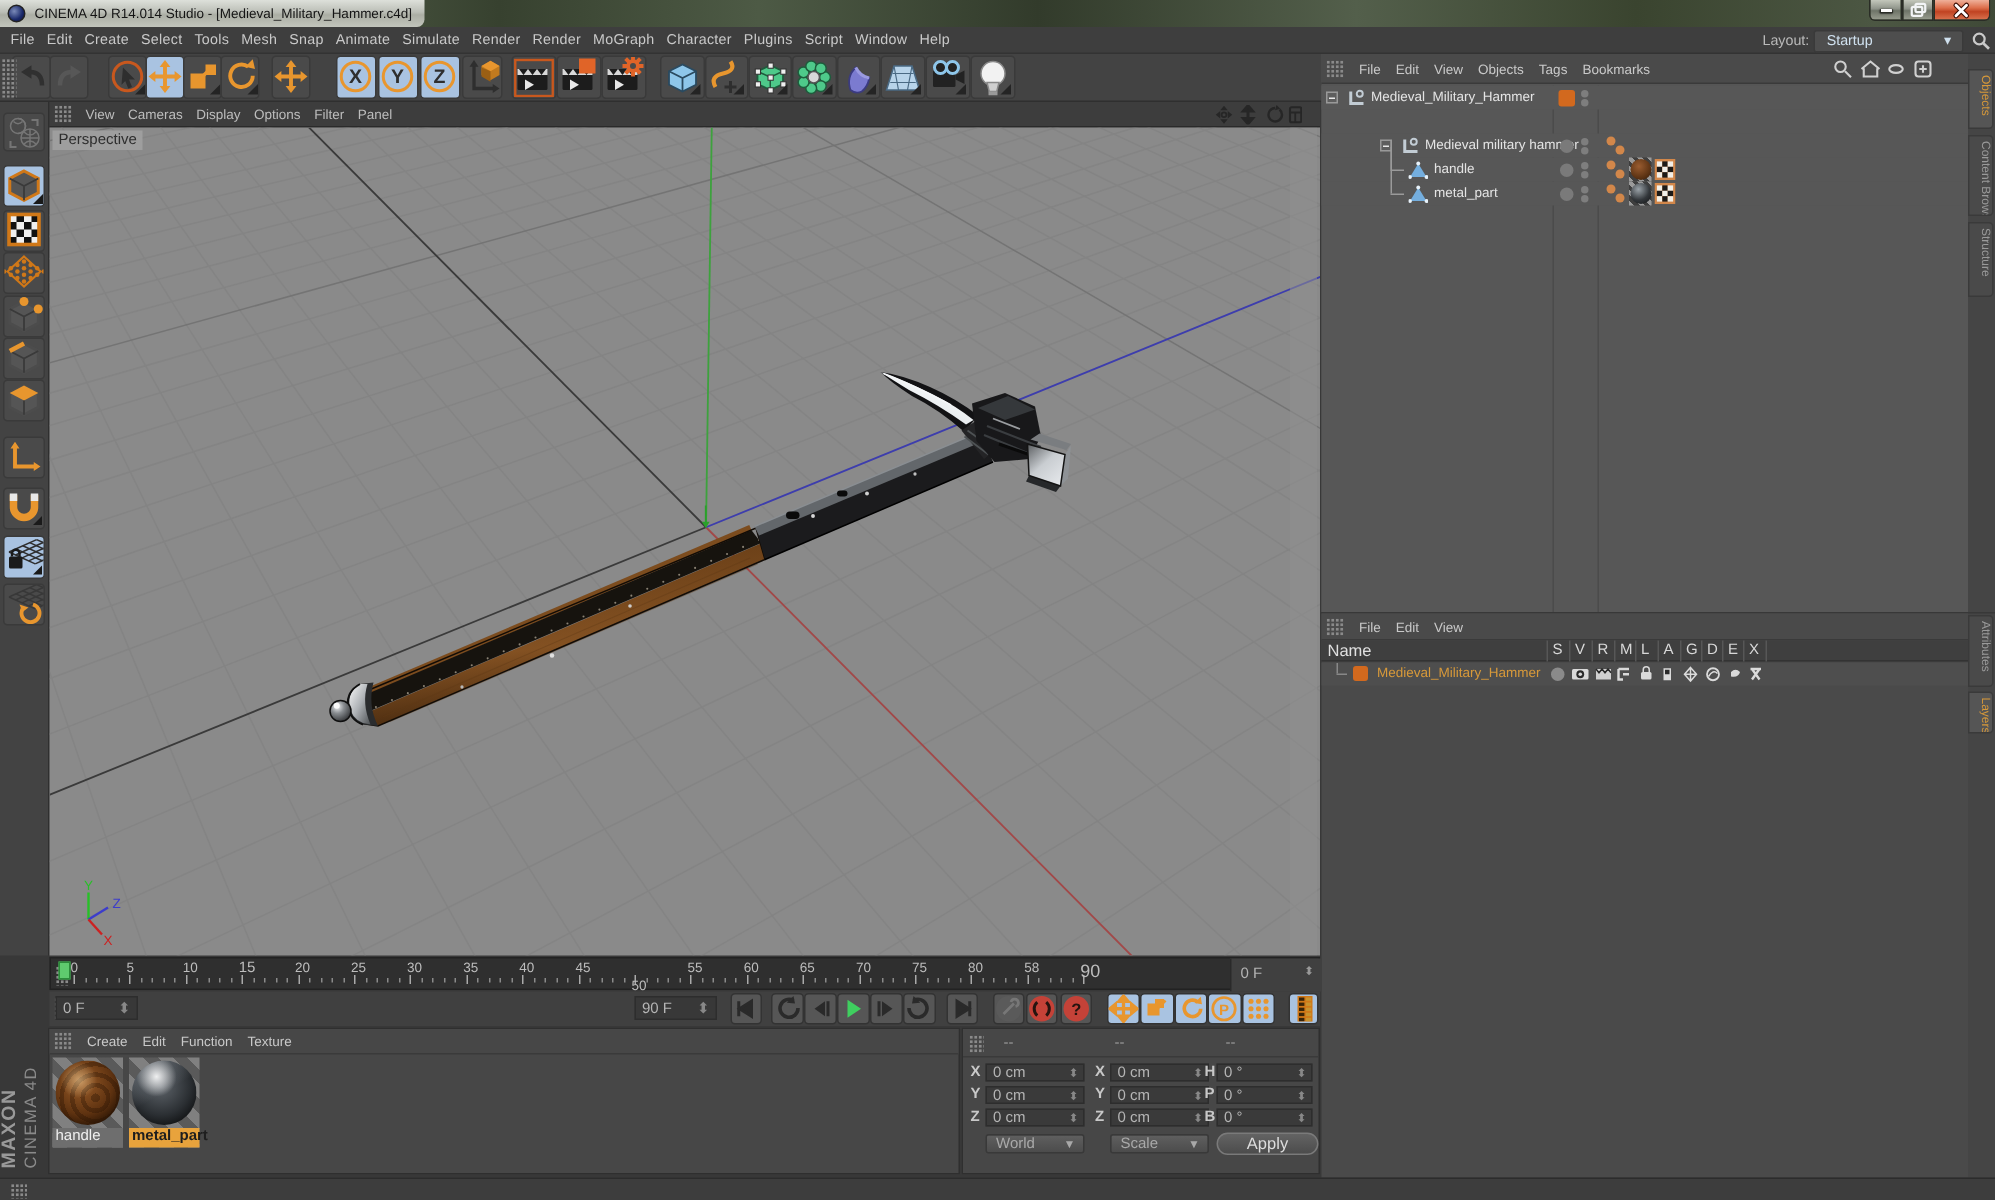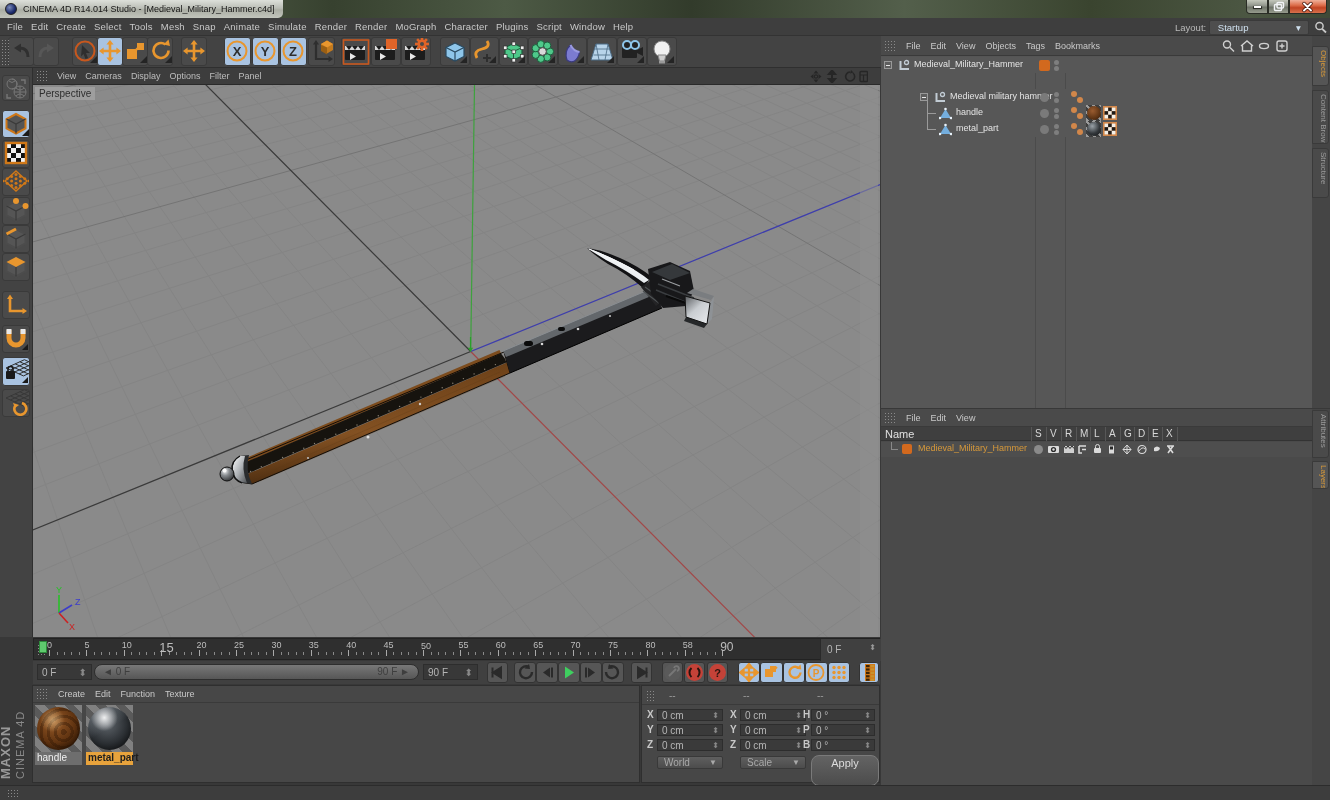--- a/index.html
+++ b/index.html
@@ -856,21 +856,21 @@
       <div class="abs" style="left:67.4px;top:13px;width:1px;height:3px;background:#8a8a8a"></div>
       <div class="abs" style="left:74.8px;top:13px;width:1px;height:3px;background:#8a8a8a"></div>
       <div class="abs" style="left:82.3px;top:13px;width:1px;height:3px;background:#8a8a8a"></div>
       <div class="abs" style="left:89.8px;top:11px;width:1px;height:6px;background:#aaa"></div>
       <div class="abs" style="left:87.8px;top:1px;color:#bdbdbd;font-size:9px">10</div>
       <div class="abs" style="left:97.3px;top:13px;width:1px;height:3px;background:#8a8a8a"></div>
       <div class="abs" style="left:104.8px;top:13px;width:1px;height:3px;background:#8a8a8a"></div>
       <div class="abs" style="left:112.2px;top:13px;width:1px;height:3px;background:#8a8a8a"></div>
       <div class="abs" style="left:119.7px;top:13px;width:1px;height:3px;background:#8a8a8a"></div>
       <div class="abs" style="left:127.2px;top:11px;width:1px;height:6px;background:#aaa"></div>
-      <div class="abs" style="left:125.2px;top:1px;color:#bdbdbd;font-size:13px">15</div>
+      <div class="abs" style="left:125.2px;top:1px;color:#bdbdbd;font-size:10px">15</div>
       <div class="abs" style="left:134.7px;top:13px;width:1px;height:3px;background:#8a8a8a"></div>
       <div class="abs" style="left:142.2px;top:13px;width:1px;height:3px;background:#8a8a8a"></div>
       <div class="abs" style="left:149.6px;top:13px;width:1px;height:3px;background:#8a8a8a"></div>
       <div class="abs" style="left:157.1px;top:13px;width:1px;height:3px;background:#8a8a8a"></div>
       <div class="abs" style="left:164.6px;top:11px;width:1px;height:6px;background:#aaa"></div>
       <div class="abs" style="left:162.6px;top:1px;color:#bdbdbd;font-size:9px">20</div>
       <div class="abs" style="left:172.1px;top:13px;width:1px;height:3px;background:#8a8a8a"></div>
       <div class="abs" style="left:179.6px;top:13px;width:1px;height:3px;background:#8a8a8a"></div>
       <div class="abs" style="left:187.0px;top:13px;width:1px;height:3px;background:#8a8a8a"></div>
       <div class="abs" style="left:194.5px;top:13px;width:1px;height:3px;background:#8a8a8a"></div>
@@ -898,21 +898,21 @@
       <div class="abs" style="left:329.2px;top:13px;width:1px;height:3px;background:#8a8a8a"></div>
       <div class="abs" style="left:336.6px;top:13px;width:1px;height:3px;background:#8a8a8a"></div>
       <div class="abs" style="left:344.1px;top:13px;width:1px;height:3px;background:#8a8a8a"></div>
       <div class="abs" style="left:351.6px;top:11px;width:1px;height:6px;background:#aaa"></div>
       <div class="abs" style="left:349.6px;top:1px;color:#bdbdbd;font-size:9px">45</div>
       <div class="abs" style="left:359.1px;top:13px;width:1px;height:3px;background:#8a8a8a"></div>
       <div class="abs" style="left:366.6px;top:13px;width:1px;height:3px;background:#8a8a8a"></div>
       <div class="abs" style="left:374.0px;top:13px;width:1px;height:3px;background:#8a8a8a"></div>
       <div class="abs" style="left:381.5px;top:13px;width:1px;height:3px;background:#8a8a8a"></div>
       <div class="abs" style="left:389.0px;top:11px;width:1px;height:6px;background:#aaa"></div>
-      <div class="abs" style="left:387.0px;top:2px;color:#bdbdbd;font-size:9px">50</div>
+      <div class="abs" style="left:387.0px;top:13px;color:#bdbdbd;font-size:9px">50</div>
       <div class="abs" style="left:396.5px;top:13px;width:1px;height:3px;background:#8a8a8a"></div>
       <div class="abs" style="left:404.0px;top:13px;width:1px;height:3px;background:#8a8a8a"></div>
       <div class="abs" style="left:411.4px;top:13px;width:1px;height:3px;background:#8a8a8a"></div>
       <div class="abs" style="left:418.9px;top:13px;width:1px;height:3px;background:#8a8a8a"></div>
       <div class="abs" style="left:426.4px;top:11px;width:1px;height:6px;background:#aaa"></div>
       <div class="abs" style="left:424.4px;top:1px;color:#bdbdbd;font-size:9px">55</div>
       <div class="abs" style="left:433.9px;top:13px;width:1px;height:3px;background:#8a8a8a"></div>
       <div class="abs" style="left:441.4px;top:13px;width:1px;height:3px;background:#8a8a8a"></div>
       <div class="abs" style="left:448.8px;top:13px;width:1px;height:3px;background:#8a8a8a"></div>
       <div class="abs" style="left:456.3px;top:13px;width:1px;height:3px;background:#8a8a8a"></div>
@@ -955,24 +955,20 @@
       <div class="abs" style="left:688.2px;top:11px;width:1px;height:6px;background:#aaa"></div>
       <div class="abs" style="left:686.2px;top:1px;color:#bdbdbd;font-size:12px">90</div>
       <div class="abs" style="left:786px;top:0px;width:61px;height:22px;background:#404040;border-left:1px solid #2a2a2a">
         <div class="abs" style="left:6px;top:5px;color:#b5b5b5;font-size:10px">0 F</div>
         <div class="abs" style="right:5px;top:4px;color:#999;font-size:8px">⬍</div>
       </div>
     </div>
   <div id="transport" class="abs">
       <div class="grip" style="left:3px;top:4px;width:9px;height:15px"></div>
       <div class="cfield" style="left:4px;top:3px;width:55px;height:16px;line-height:15px;background:#383838">0 F<span style="position:absolute;right:4px;color:#888">⬍</span></div>
-      <div class="abs" style="left:61px;top:3px;width:325px;height:16px;border-radius:8px;background:linear-gradient(#787878,#565656);border:1px solid #2e2e2e">
-        <span style="position:absolute;left:8px;top:1px;font-size:10px;color:#3e3e3e">◄ 0 F</span>
-        <span style="position:absolute;right:8px;top:1px;font-size:10px;color:#3e3e3e">90 F ►</span>
-      </div>
       <div class="cfield" style="left:390px;top:3px;width:55px;height:16px;line-height:15px;background:#383838">90 F<span style="position:absolute;right:4px;color:#888">⬍</span></div>
       <div class="pbtn" style="left:454px;width:21px;"><svg width="19" height="19" viewBox="0 0 19 19">
           <path d="M5 9.5 l8-5 0 10 z M13 4.5 l0 10" stroke="#2a2a2a" stroke-width="2" fill="#2a2a2a"></path>
           <path d="M4.5 4.5 l0 10" stroke="#2a2a2a" stroke-width="2"></path>
         </svg></div>
       <div class="pbtn" style="left:481px;width:22px;"><svg width="20" height="19" viewBox="0 0 20 19">
           <path d="M14 4 a6 6 0 1 0 3 5" stroke="#2a2a2a" stroke-width="2.4" fill="none"></path>
           <path d="M14 1 l1 5 -5.5-.5 z" fill="#2a2a2a"></path>
         </svg></div>
       <div class="pbtn" style="left:503px;width:22px;"><svg width="20" height="19" viewBox="0 0 20 19">
@@ -1095,16 +1091,16 @@
       <div class="abs" style="left:161px;top:38px;color:#c8c8c8;font-size:10px;font-weight:bold">P</div>
       <div class="cfield" style="left:169px;top:38px;width:64px">0 °<span style="position:absolute;right:3px;top:0;color:#888;font-size:8px">⬍</span></div>
       <div class="abs" style="left:5px;top:53px;color:#c8c8c8;font-size:10px;font-weight:bold">Z</div>
       <div class="cfield" style="left:15px;top:53px;width:66px">0 cm<span style="position:absolute;right:3px;top:0;color:#888;font-size:8px">⬍</span></div>
       <div class="abs" style="left:88px;top:53px;color:#c8c8c8;font-size:10px;font-weight:bold">Z</div>
       <div class="cfield" style="left:98px;top:53px;width:66px">0 cm<span style="position:absolute;right:3px;top:0;color:#888;font-size:8px">⬍</span></div>
       <div class="abs" style="left:161px;top:53px;color:#c8c8c8;font-size:10px;font-weight:bold">B</div>
       <div class="cfield" style="left:169px;top:53px;width:64px">0 °<span style="position:absolute;right:3px;top:0;color:#888;font-size:8px">⬍</span></div>
       <div class="cdrop" style="left:15px;top:70px;width:66px">World<span style="position:absolute;right:5px;top:0px;font-size:8px">▼</span></div>
       <div class="cdrop" style="left:98px;top:70px;width:66px">Scale<span style="position:absolute;right:5px;top:0px;font-size:8px">▼</span></div>
-      <div class="abs" style="left:169px;top:69px;width:68px;height:31px;border-radius:8px;background:linear-gradient(#636363,#4c4c4c);border:1px solid #7a7a7a;color:#ddd;font-size:11px;text-align:center;line-height:14px">Apply</div>
+      <div class="abs" style="left:169px;top:69px;width:68px;height:15px;border-radius:8px;background:linear-gradient(#636363,#4c4c4c);border:1px solid #7a7a7a;color:#ddd;font-size:11px;text-align:center;line-height:14px">Apply</div>
     </div>
   <div id="status" class="abs"><span class="grip" style="left:7px;top:3px;width:11px;height:10px"></span></div>
 </div>
 
 </body></html>

